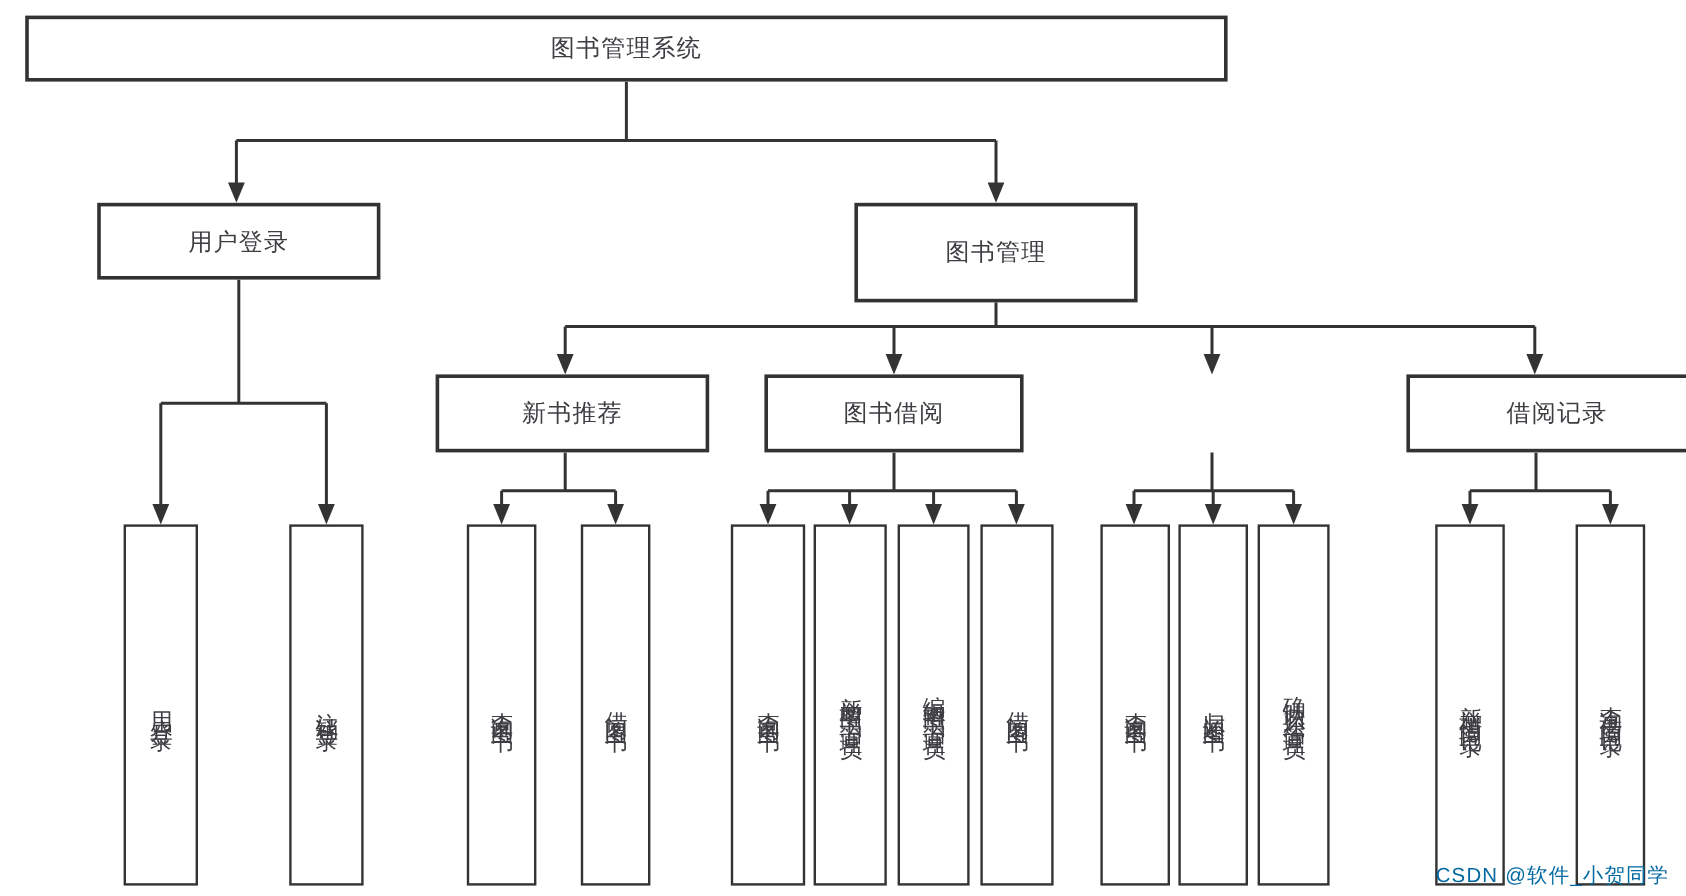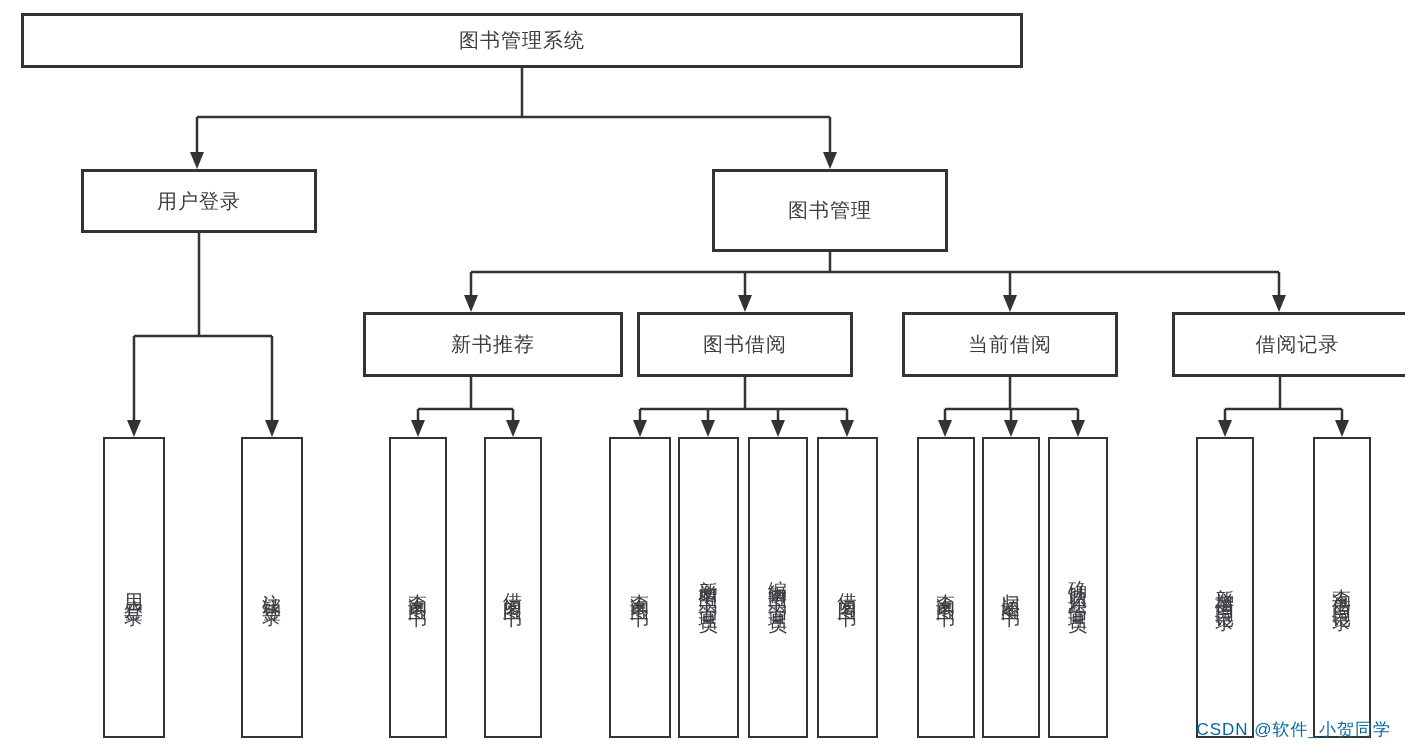--- a/index.html
+++ b/index.html
@@ -118,28 +118,25 @@
     <span class="node-label">图书管理系统</span>
   </div>
 
   <div class="node h-node" style="left:81px; top:169px; width:236px; height:64px;">
     <span class="node-label">用户登录</span>
   </div>
   <div class="node h-node" style="left:712px; top:169px; width:236px; height:83px;">
     <span class="node-label">图书管理</span>
   </div>
 
-  <div class="node h-node" style="left:363px; top:312px; width:260px; height:65px;">
+  <div class="node h-node" style="left:363px; top:312px; width:228px; height:65px;">
     <span class="node-label">新书推荐</span>
   </div>
   <div class="node h-node" style="left:637px; top:312px; width:216px; height:65px;">
     <span class="node-label">图书借阅</span>
-  </div>
-  <div class="node h-node" style="left:902px; top:312px; width:216px; height:65px;">
-    <span class="node-label">当前借阅</span>
   </div>
   <div class="node h-node" style="left:1172px; top:312px; width:251px; height:65px;">
     <span class="node-label">借阅记录</span>
   </div>
 
   <div class="node v-node" style="left:103px; top:437px; width:62px; height:301px;">
     <span class="node-label">用户登录</span>
   </div>
   <div class="node v-node" style="left:241px; top:437px; width:62px; height:301px;">
     <span class="node-label">注销登录</span>

